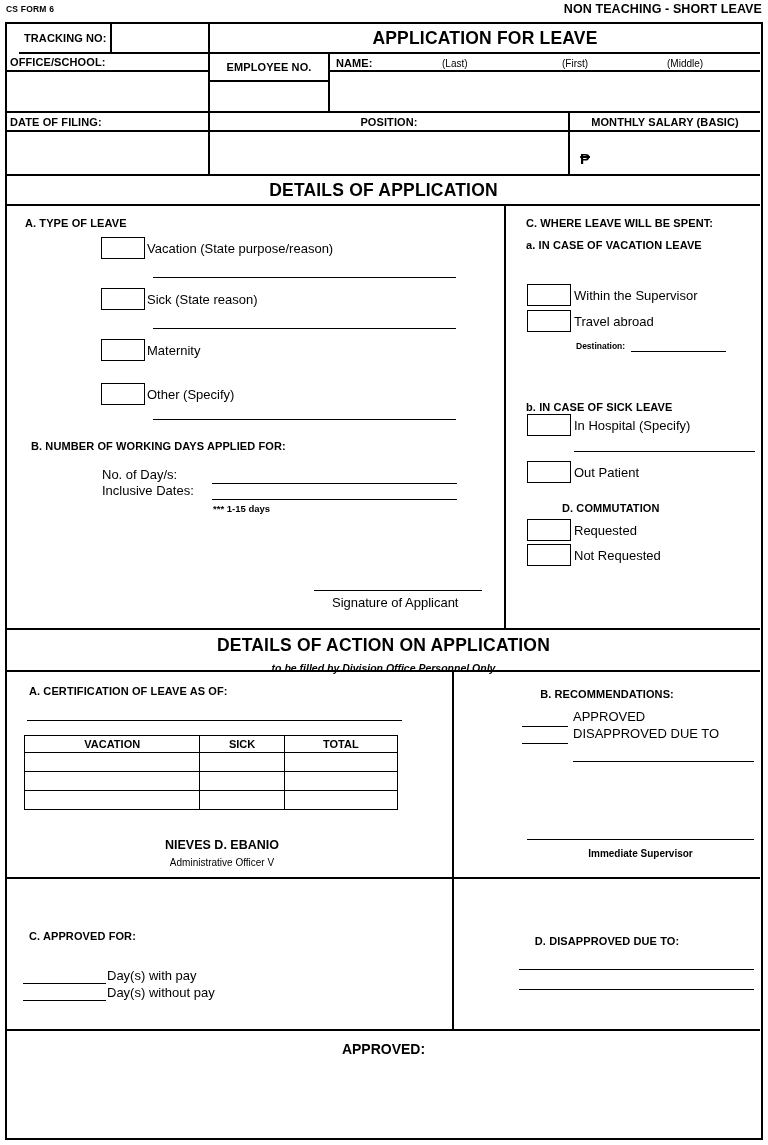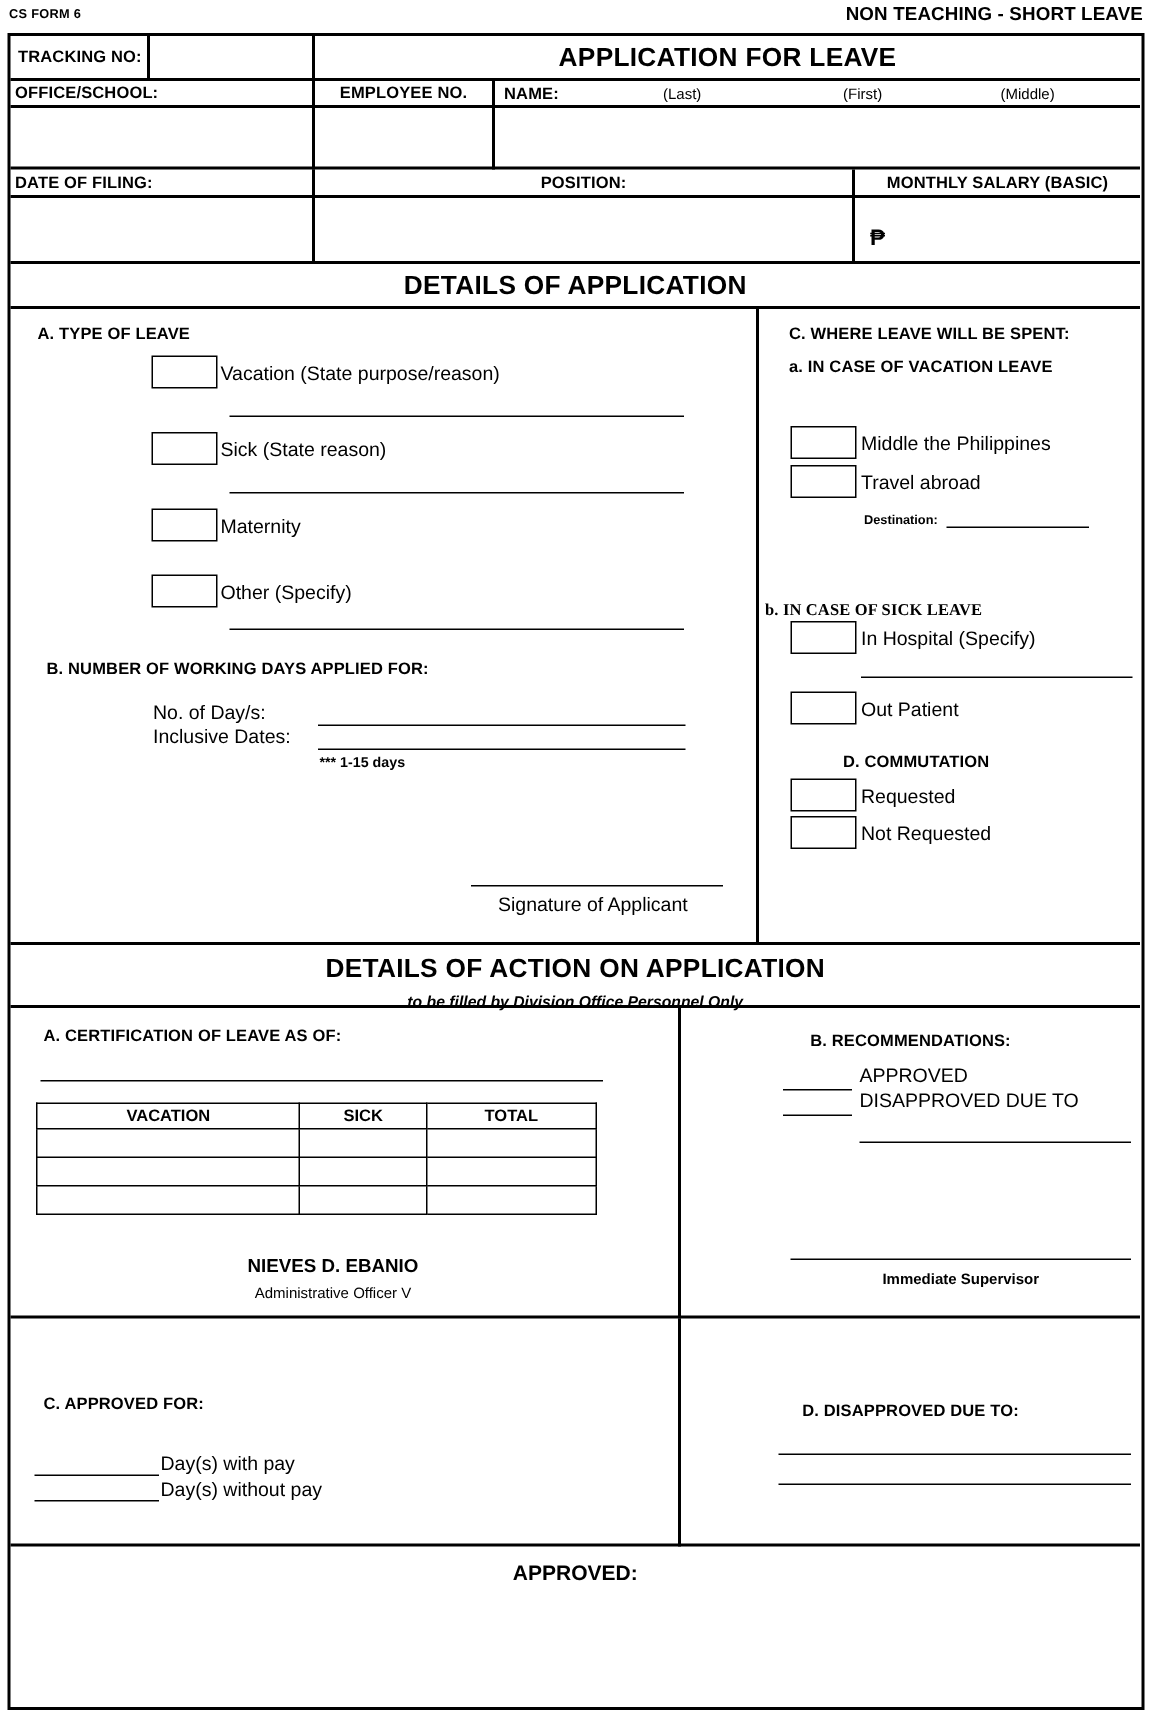--- a/index.html
+++ b/index.html
@@ -87,34 +87,34 @@
 <div class="page">
 
   <div class="topstrip">
     <div class="form-code">CS FORM 6</div>
     <div class="form-kind">NON TEACHING - SHORT LEAVE</div>
   </div>
 
   <div class="frame">
 
     <div class="abs" style="left:0;top:0;width:753px;height:30px;">
-      <div class="abs bb br" style="left:0;top:0;width:93px;height:30px;display:flex;align-items:center;padding-left:5px;text-align:right;">
+      <div class="abs bb br" style="left:12px;top:0;width:93px;height:30px;display:flex;align-items:center;padding-left:5px;text-align:right;">
         <span class="lbl">TRACKING NO:</span>
       </div>
       <div class="abs bb br" style="left:93px;top:0;width:110px;height:30px;"></div>
       <div class="abs bb" style="left:203px;top:0;width:550px;height:30px;display:flex;align-items:center;justify-content:center;">
         <span class="bigtitle">APPLICATION FOR LEAVE</span>
       </div>
     </div>
 
     <div class="abs" style="left:0;top:30px;width:753px;height:18px;">
       <div class="abs bb br" style="left:0;top:0;width:203px;height:18px;display:flex;align-items:center;padding-left:3px;">
         <span class="lbl">OFFICE/SCHOOL:</span>
       </div>
-      <div class="abs bb br" style="left:203px;top:0;width:120px;height:18px;display:flex;align-items:center;justify-content:center;">
+      <div class="abs bb br" style="left:203px;top:0;width:120px;height:28px;display:flex;align-items:center;justify-content:center;">
         <span class="lbl">EMPLOYEE NO.</span>
       </div>
       <div class="abs bb" style="left:323px;top:0;width:430px;height:18px;">
         <span class="lbl abs" style="left:6px;top:3px;">NAME:</span>
         <span class="paren abs" style="left:112px;top:4px;">(Last)</span>
         <span class="paren abs" style="left:232px;top:4px;">(First)</span>
         <span class="paren abs" style="left:337px;top:4px;">(Middle)</span>
       </div>
     </div>
 
@@ -184,29 +184,29 @@
         <div class="rule abs" style="left:307px;top:384px;width:168px;"></div>
         <span class="plain abs" style="left:325px;top:389px;">Signature of Applicant</span>
       </div>
 
       <div class="abs" style="left:499px;top:0;width:254px;height:424px;">
 
         <span class="lbl abs" style="left:20px;top:11px;">C. WHERE LEAVE WILL BE SPENT:</span>
         <span class="lbl abs" style="left:20px;top:33px;">a. IN CASE OF VACATION LEAVE</span>
 
         <span class="chk abs" style="left:21px;top:78px;"></span>
-        <span class="plain abs" style="left:68px;top:82px;">Middle the Philippines</span>
+        <span class="plain abs" style="left:68px;top:82px;">Within the Supervisor</span>
 
         <span class="chk abs" style="left:21px;top:104px;"></span>
         <span class="plain abs" style="left:68px;top:108px;">Travel abroad</span>
 
         <span class="abs" style="left:70px;top:135px;font-size:8.5px;font-weight:700;">Destination:</span>
         <div class="rule-thin abs" style="left:125px;top:145px;width:95px;"></div>
 
-        <span class="lbl abs" style="left:4px;top:195px;font-family:Liberation Serif, serif;">b. IN CASE OF SICK LEAVE</span>
+        <span class="lbl abs" style="left:20px;top:195px;">b. IN CASE OF SICK LEAVE</span>
 
         <span class="chk abs" style="left:21px;top:208px;"></span>
         <span class="plain abs" style="left:68px;top:212px;">In Hospital (Specify)</span>
         <div class="rule abs" style="left:68px;top:245px;width:181px;"></div>
 
         <span class="chk abs" style="left:21px;top:255px;"></span>
         <span class="plain abs" style="left:68px;top:259px;">Out Patient</span>
 
         <span class="lbl abs" style="left:20px;top:296px;padding-left:36px;">D. COMMUTATION</span>
 

